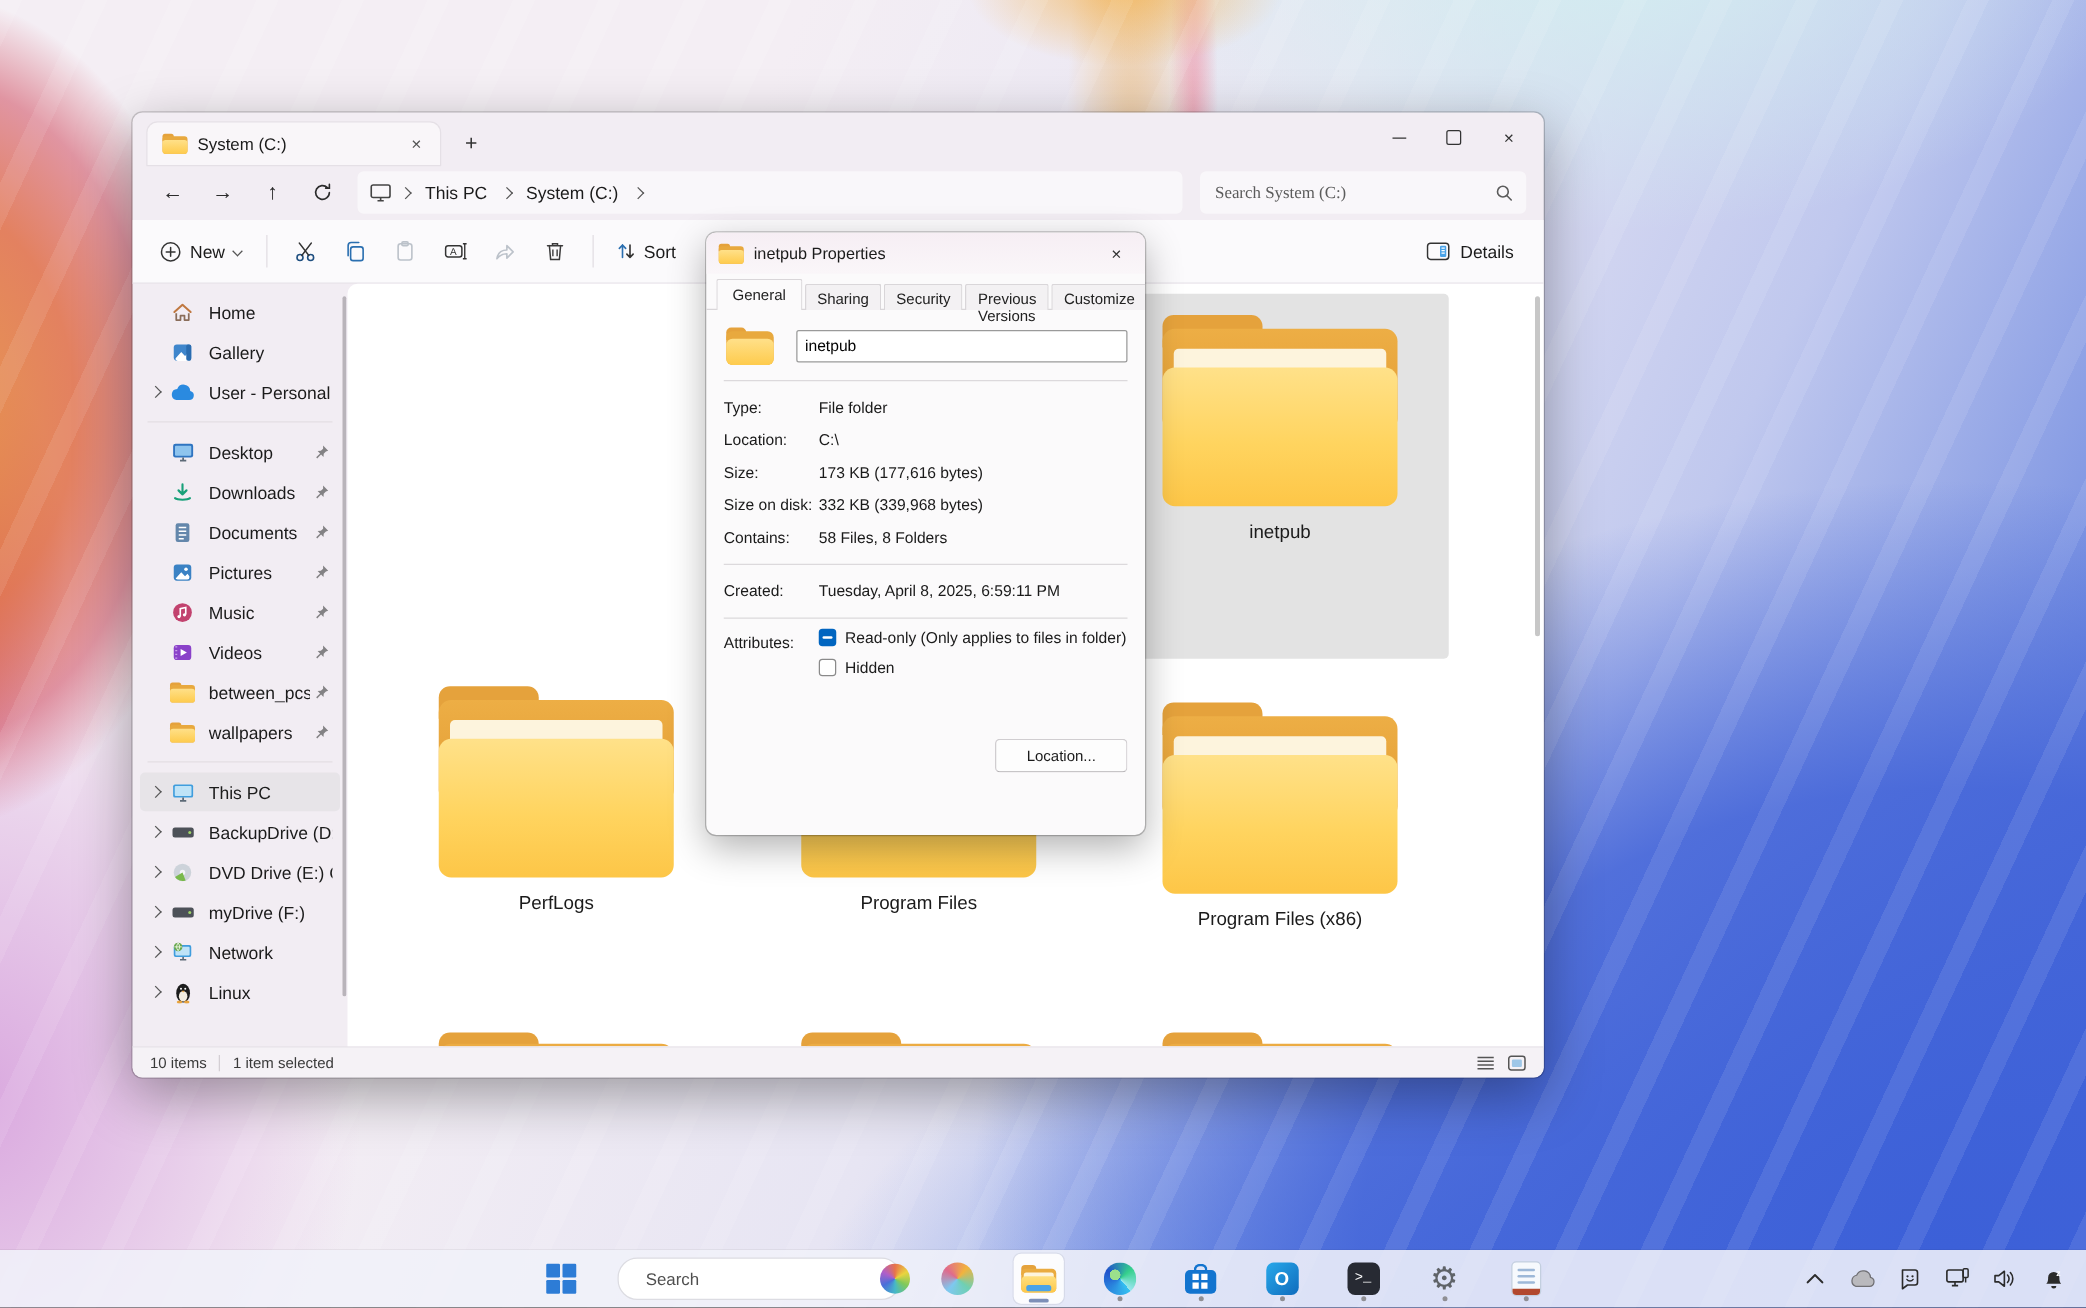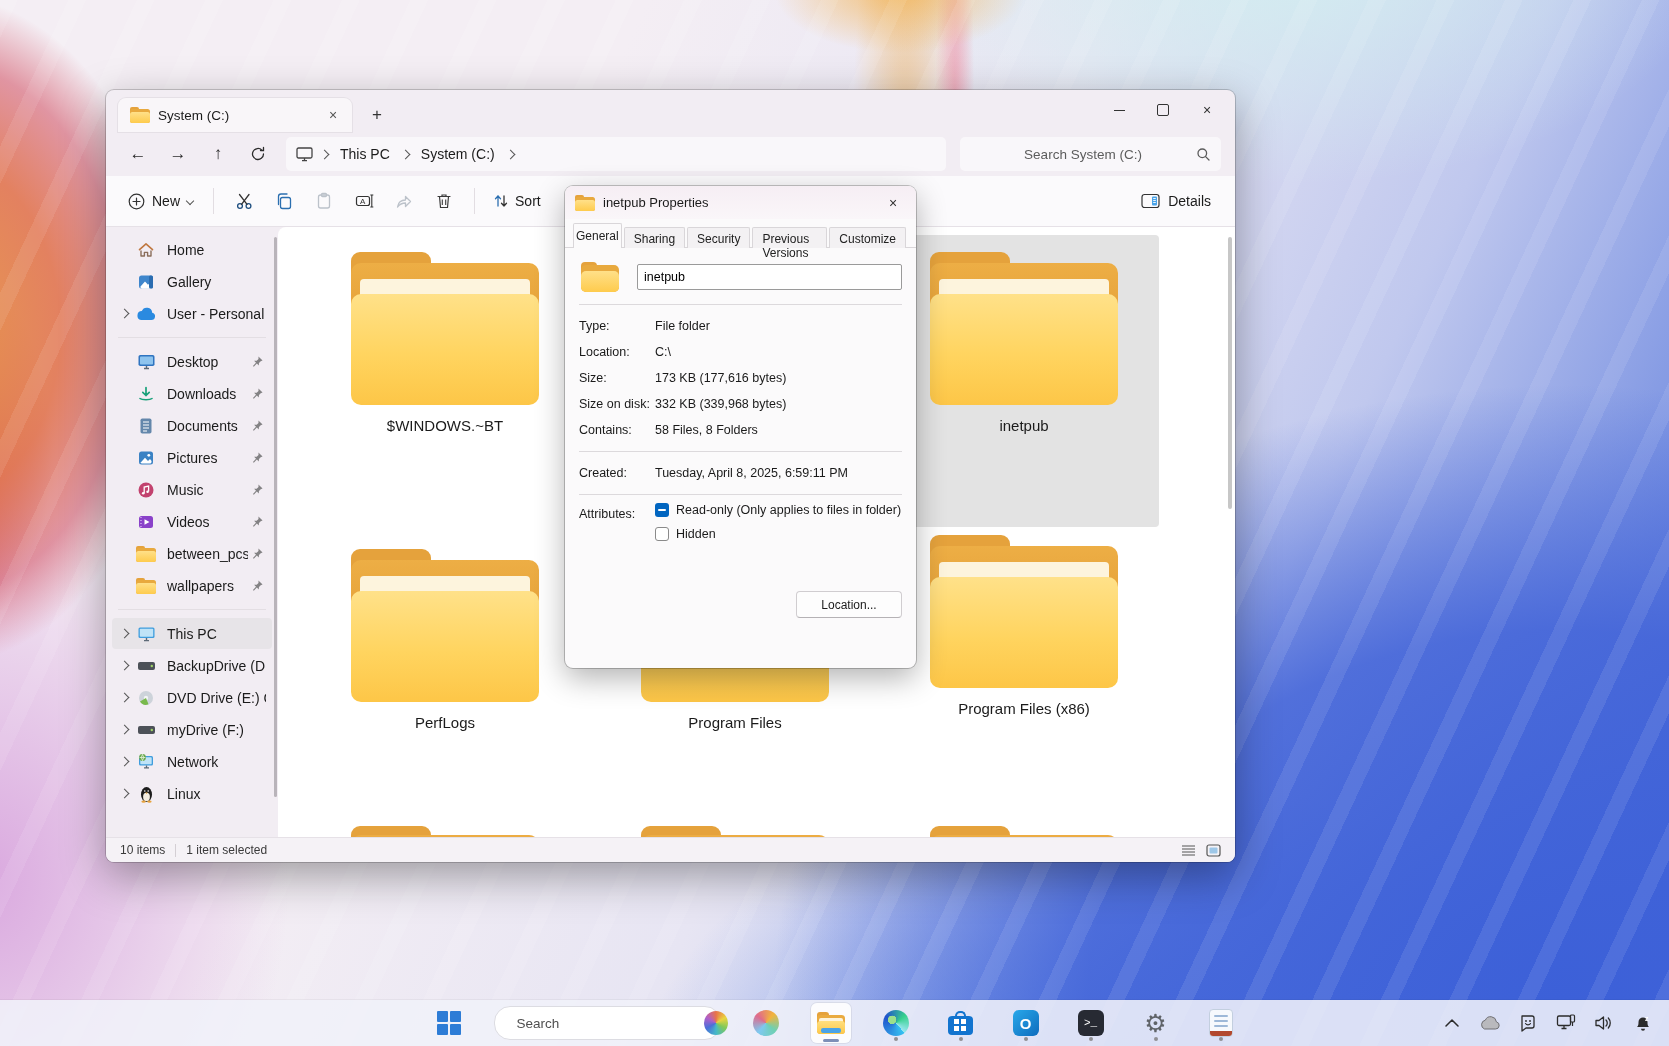--- a/index.html
+++ b/index.html
@@ -48,21 +48,21 @@
   .navbtn{width:36px;height:32px;display:flex;align-items:center;justify-content:center;border-radius:5px;
           font-size:17px;color:#2b2b2b;}
   .breadcrumb{height:34px;flex:0 0 640px;margin-left:6px;background:rgba(255,255,255,.55);border-radius:5px;
           display:flex;align-items:center;padding:0 10px;gap:8px;font-size:14px;}
   .crumb{padding:2px 4px;border-radius:4px;}
   .chev{width:6px;height:6px;border-right:1.3px solid #555;border-top:1.3px solid #555;
         transform:rotate(45deg);display:inline-block;}
   .searchbox{height:34px;flex:1;margin-left:10px;background:rgba(255,255,255,.55);border-radius:5px;
         display:flex;align-items:center;padding:0 10px;}
   .searchbox input{border:none;outline:none;background:transparent;flex:1;font-size:13.5px;
-        font-family:Liberation Sans, sans-serif;color:#333;text-align:center;}
+        font-family:Liberation Serif, serif;color:#333;}
   .searchbox input::placeholder{color:#5c5c5c;}
 
   
   .toolbar{height:50px;background:#fbfafc;display:flex;align-items:center;padding:0 12px;
            border-bottom:1px solid #e6e1e7;position:relative;}
   .tb-new{display:flex;align-items:center;gap:7px;padding:6px 10px;border-radius:5px;font-size:14px;color:#1b1b1b;}
   .tb-sep{width:1px;height:26px;background:#e2dde2;margin:0 10px;}
   .tb-btn{width:40px;height:34px;display:flex;align-items:center;justify-content:center;border-radius:5px;}
   .tb-sort{display:flex;align-items:center;gap:6px;padding:6px 8px;font-size:14px;color:#1b1b1b;}
   .tb-details{position:absolute;right:16px;display:flex;align-items:center;gap:8px;font-size:14px;color:#1b1b1b;
@@ -117,21 +117,21 @@
   .dialog{position:absolute;left:565px;top:186px;width:351px;height:482px;z-index:50;border-radius:8px;
         background:#fbfafb;box-shadow:0 10px 30px rgba(0,0,0,.3), 0 0 0 1px rgba(0,0,0,.22);
         font-size:12.5px;overflow:hidden;}
   .dlg-titlebar{height:33px;display:flex;align-items:center;gap:8px;padding:0 10px;
         background:linear-gradient(180deg,#f6eef4,#faf6f9);}
   .dlg-title{flex:1;font-size:13px;}
   .dlg-close{width:26px;height:24px;display:flex;align-items:center;justify-content:center;font-size:14px;color:#333;}
   .dlg-tabs{display:flex;align-items:flex-end;padding:4px 8px 0 8px;border-bottom:1px solid #d9d6d9;height:29px;box-sizing:border-box;}
   .dlg-tab{font-size:12px;padding:4px 9px;border:1px solid #d9d6d9;border-bottom:none;background:#f3f1f3;
         border-radius:2px 2px 0 0;margin-right:2px;color:#222;position:relative;top:1px;height:21px;box-sizing:border-box;}
-  .dlg-tab.active{background:#fbfafb;padding:5px 2px;height:25px;top:1px;z-index:2;}
+  .dlg-tab.active{background:#fbfafb;padding:5px 12px;height:25px;top:1px;z-index:2;}
   .dlg-body{padding:10px 14px 0 14px;position:relative;height:calc(100% - 62px);box-sizing:border-box;}
   .dlg-namerow{display:flex;align-items:center;gap:18px;margin:4px 0 12px 2px;}
   .dlg-foldericon{position:relative;width:38px;height:30px;flex:none;}
   .dlg-foldericon .b{position:absolute;left:0;top:0;width:16px;height:10px;border-radius:4px 4px 0 0;background:#e5a23c;}
   .dlg-foldericon .b2{position:absolute;left:0;top:3px;width:38px;height:27px;border-radius:5px;background:#e8a93e;}
   .dlg-foldericon .f{position:absolute;left:0;top:9px;width:38px;height:21px;border-radius:5px;
         background:linear-gradient(180deg,#ffe089,#fecb4d);}
   .dlg-nameinput{flex:1;height:24px;border:1px solid #9a9a9a;border-radius:2px;font-size:12.5px;
         font-family:inherit;padding:0 6px;background:#fff;outline:none;}
   .dlg-hr{height:1px;background:#dcd9dc;margin:8px 0;}
@@ -570,29 +570,20 @@
                 <ellipse cx="4.6" cy="16.6" rx="2.2" ry="1.2" fill="#e8a33c"></ellipse>
                 <ellipse cx="10.4" cy="16.6" rx="2.2" ry="1.2" fill="#e8a33c"></ellipse>
               </svg>
             </span>
           <span class="s-label">Linux</span>
         </div>
         <div class="s-scroll"></div>
       </div>
 
       <div class="content">
-        <div class="tile" style="left:32px;top:8px;">
-          <div class="folder">
-              <div class="tabf"></div>
-              <div class="back"></div>
-              <div class="paper"></div>
-              <div class="front"></div>
-            </div>
-          <div class="fname">$WINDOWS.~BT</div>
-        </div>
         <div class="tile sel" style="left:611px;top:8px;">
           <div class="folder">
               <div class="tabf"></div>
               <div class="back"></div>
               <div class="paper"></div>
               <div class="front"></div>
             </div>
           <div class="fname">inetpub</div>
         </div>
         <div class="tile" style="left:322px;top:305px;">
@@ -606,21 +597,21 @@
         </div>
         <div class="tile" style="left:32px;top:305px;">
           <div class="folder">
               <div class="tabf"></div>
               <div class="back"></div>
               <div class="paper"></div>
               <div class="front"></div>
             </div>
           <div class="fname">PerfLogs</div>
         </div>
-        <div class="tile" style="left:611px;top:291px;">
+        <div class="tile" style="left:611px;top:318px;">
           <div class="folder">
               <div class="tabf"></div>
               <div class="back"></div>
               <div class="paper"></div>
               <div class="front"></div>
             </div>
           <div class="fname">Program Files (x86)</div>
         </div>
         <div class="partial" style="left:67px;top:596px;">
             <div class="tabf"></div>

